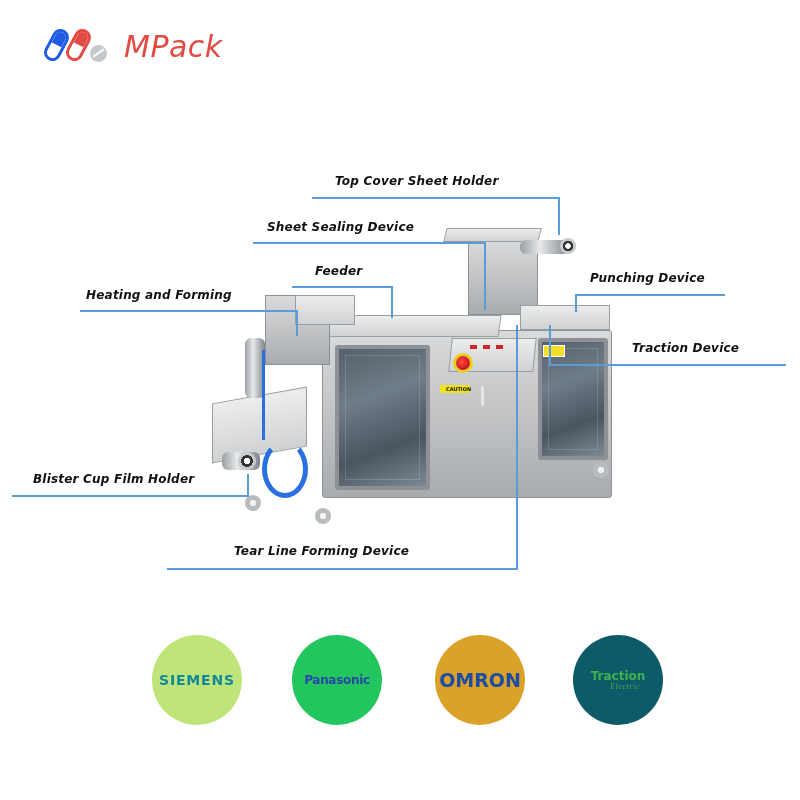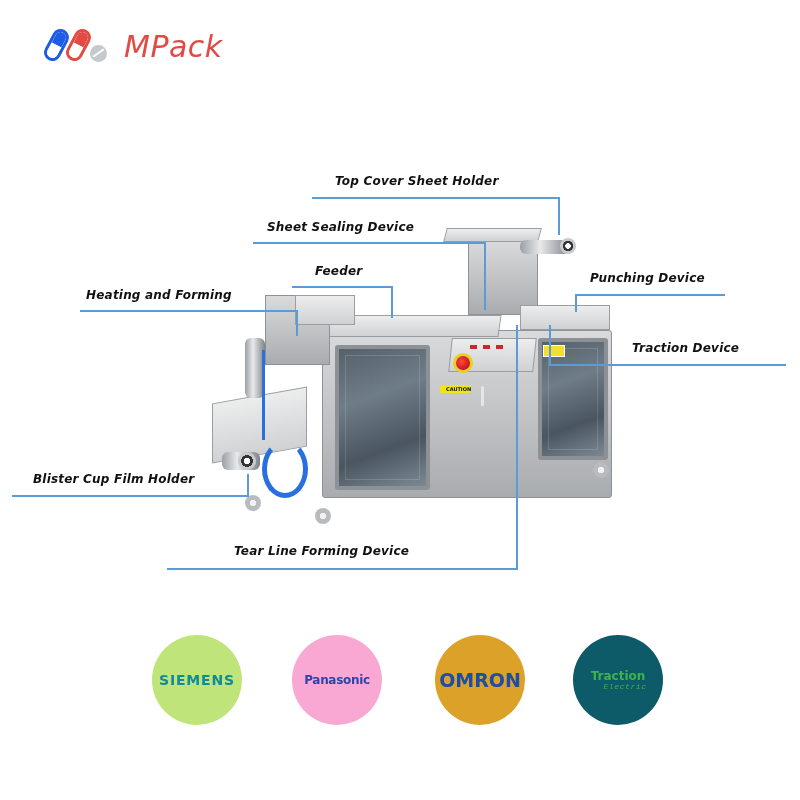--- a/index.html
+++ b/index.html
@@ -40,27 +40,27 @@
   .estop { position: absolute; width: 14px; height: 14px; border-radius: 50%; background: radial-gradient(circle at 40% 40%, #ff4a3a, #c8141a 70%); box-shadow: 0 0 0 3px #e6d21e; }
   .caution { position: absolute; background: #eee31c; font-family: "DejaVu Sans", sans-serif; font-size: 5px; font-weight: bold; color: #111; line-height: 8px; padding-left: 6px; }
   .lcd { position: absolute; width: 7px; height: 4px; background: #d6232a; }
   .yellow-label { position: absolute; background: #f4e02a; border: 1px solid #fff; }
 
   
   .brand { position: absolute; width: 90px; height: 90px; border-radius: 50%; display: flex; align-items: center; justify-content: center; }
   .brand-text { font-family: "DejaVu Sans", sans-serif; font-weight: bold; }
   .brand.siemens { left: 152px; top: 635px; background: #bfe47a; }
   .brand.siemens .brand-text { color: #128a9a; font-size: 14px; letter-spacing: 0.8px; }
-  .brand.panasonic { left: 292px; top: 635px; background: #f9a8d4; }
+  .brand.panasonic { left: 292px; top: 635px; background: #22c55e; }
   .brand.panasonic .brand-text { color: #2848a6; font-size: 12px; letter-spacing: -0.3px; }
   .brand.omron { left: 435px; top: 635px; background: #dba128; }
   .brand.omron .brand-text { color: #1d4ea3; font-size: 19px; letter-spacing: 0px; font-family: "DejaVu Sans", sans-serif; }
   .brand.schneider { left: 573px; top: 635px; background: #0d5a69; flex-direction: column; }
   .brand.schneider .brand-text { color: #3fb34a; font-size: 12px; line-height: 12px; }
-  .brand.schneider .brand-sub { color: #3fb34a; font-family: Liberation Mono, monospace; font-size: 8px; font-style: italic; letter-spacing: 0.6px; margin-left: 14px; }
+  .brand.schneider .brand-sub { color: #3fb34a; font-family: Liberation Serif, serif; font-size: 8px; font-style: italic; letter-spacing: 0.6px; margin-left: 14px; }
 </style>
 </head>
 <body>
 
 <div class="logo">
   <div class="logo-mark">
     <div class="pill blue">
         <div class="half-top"></div>
         <div class="half-bot"></div>
       </div>

